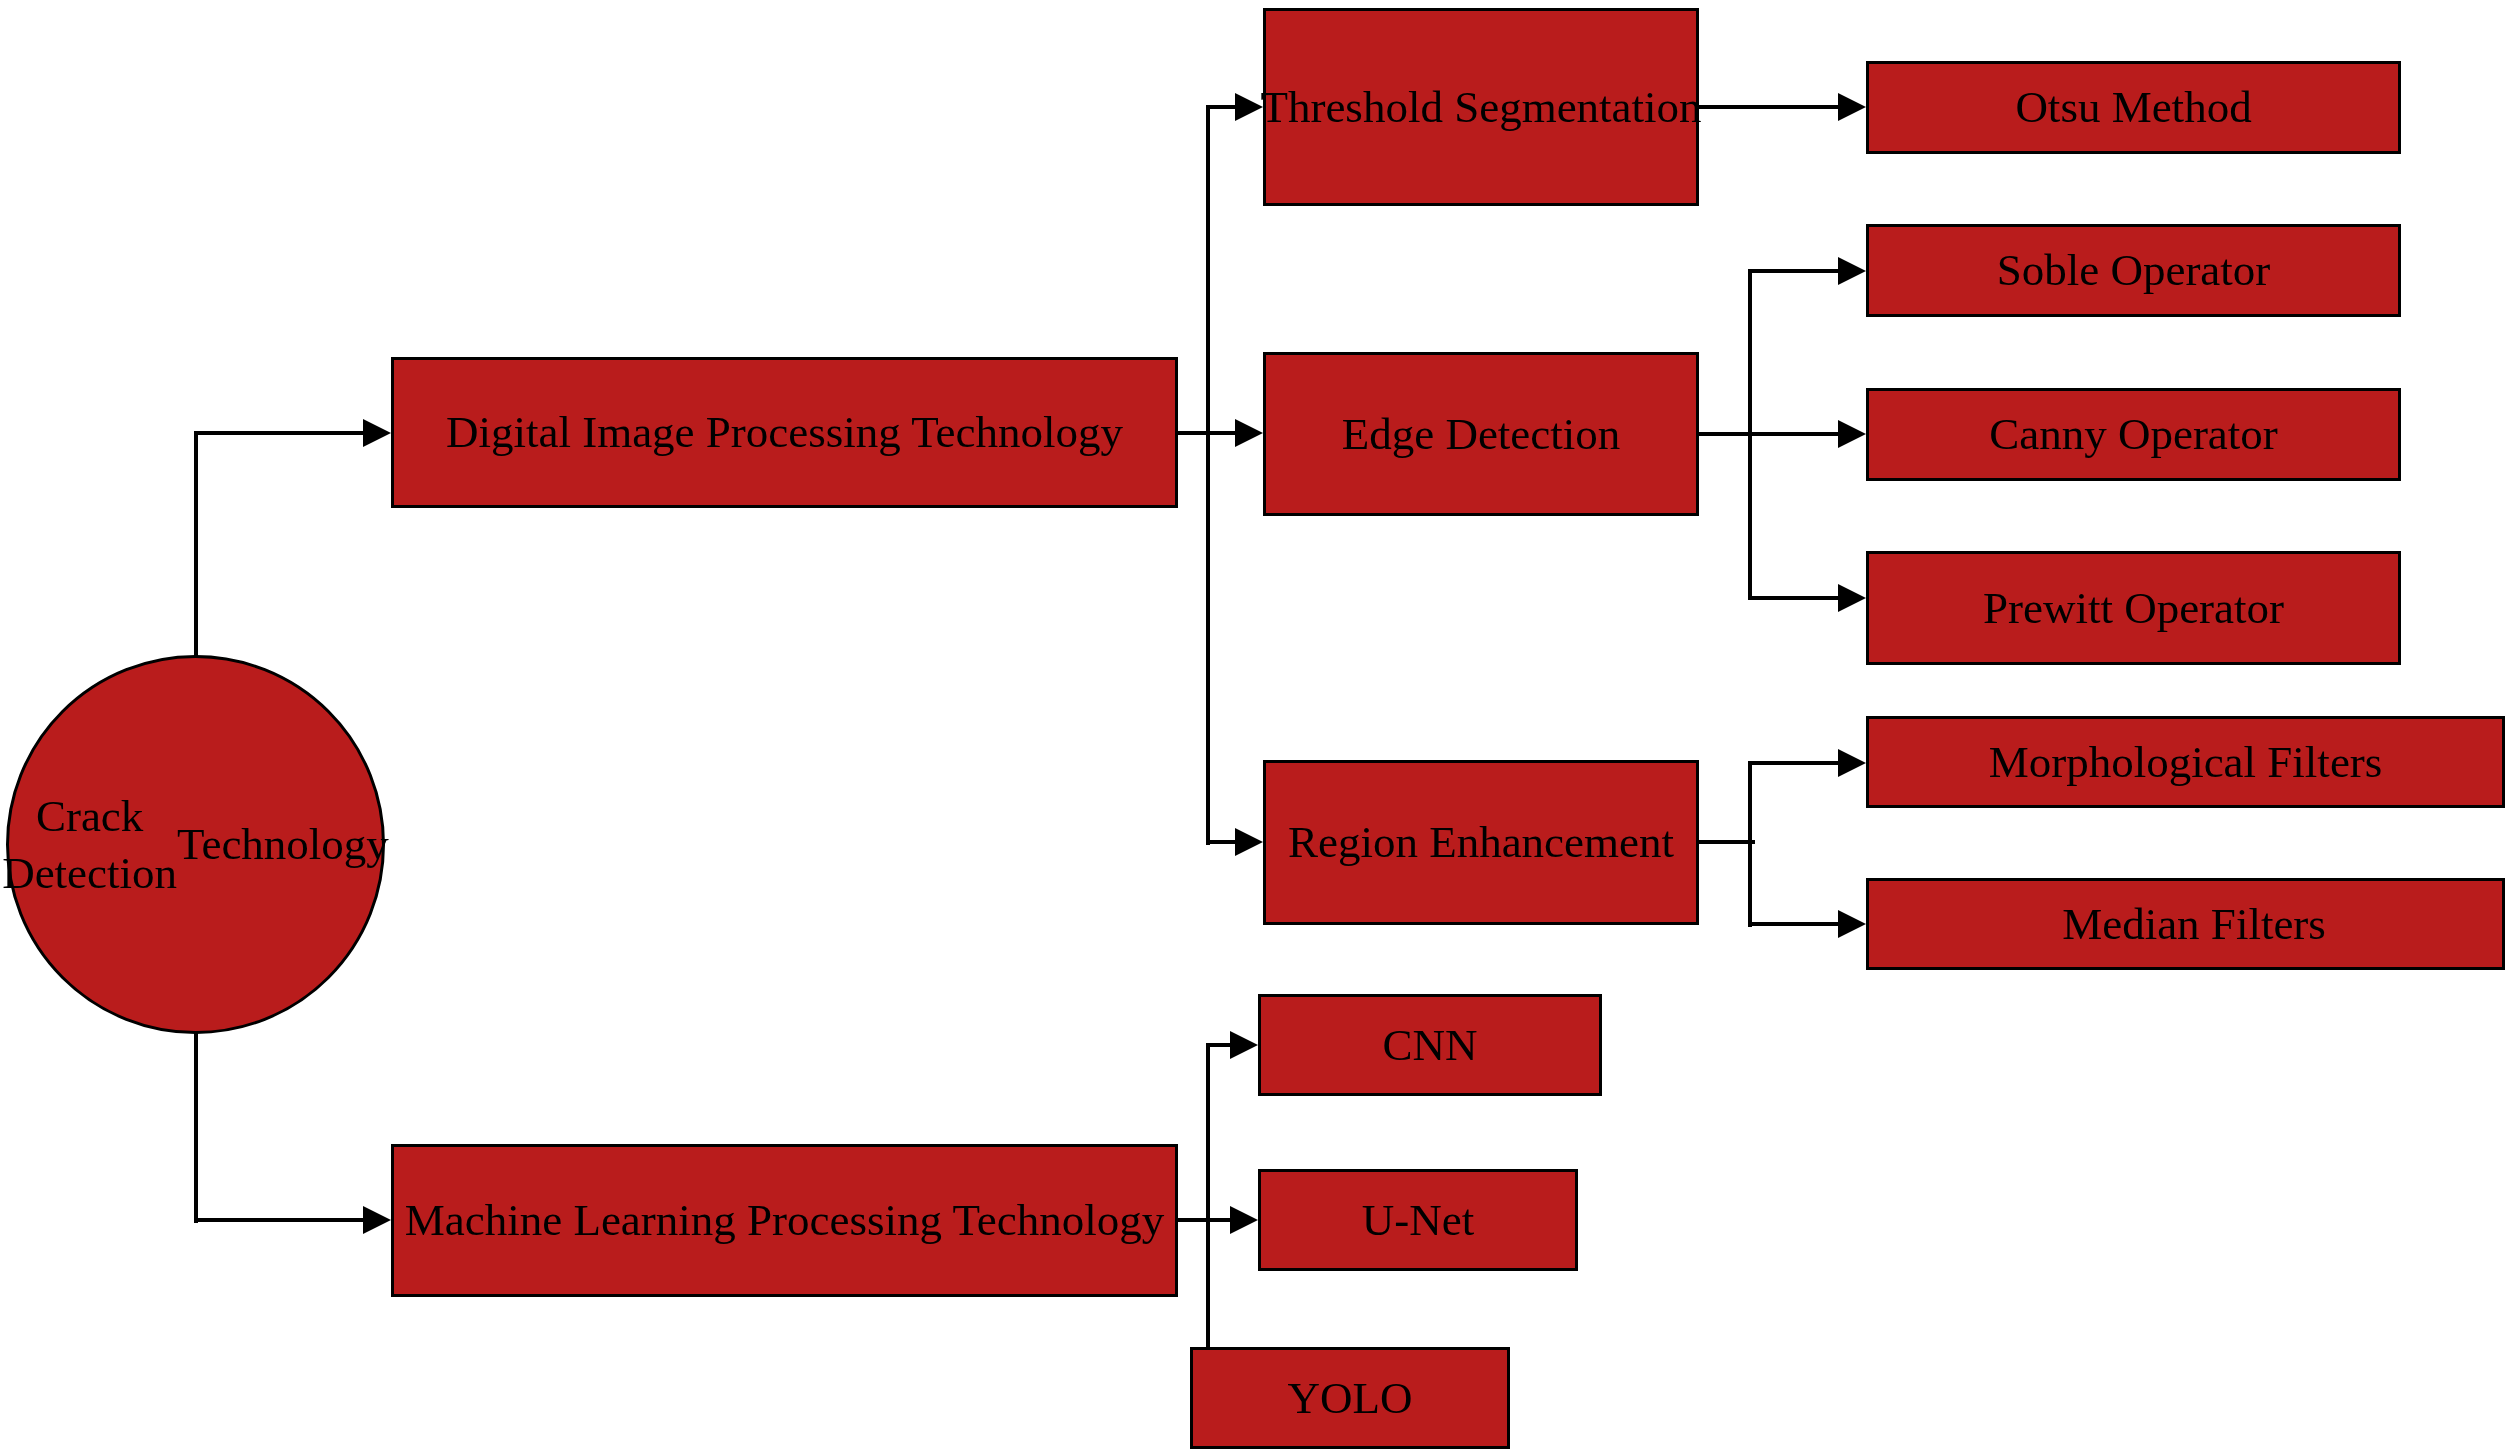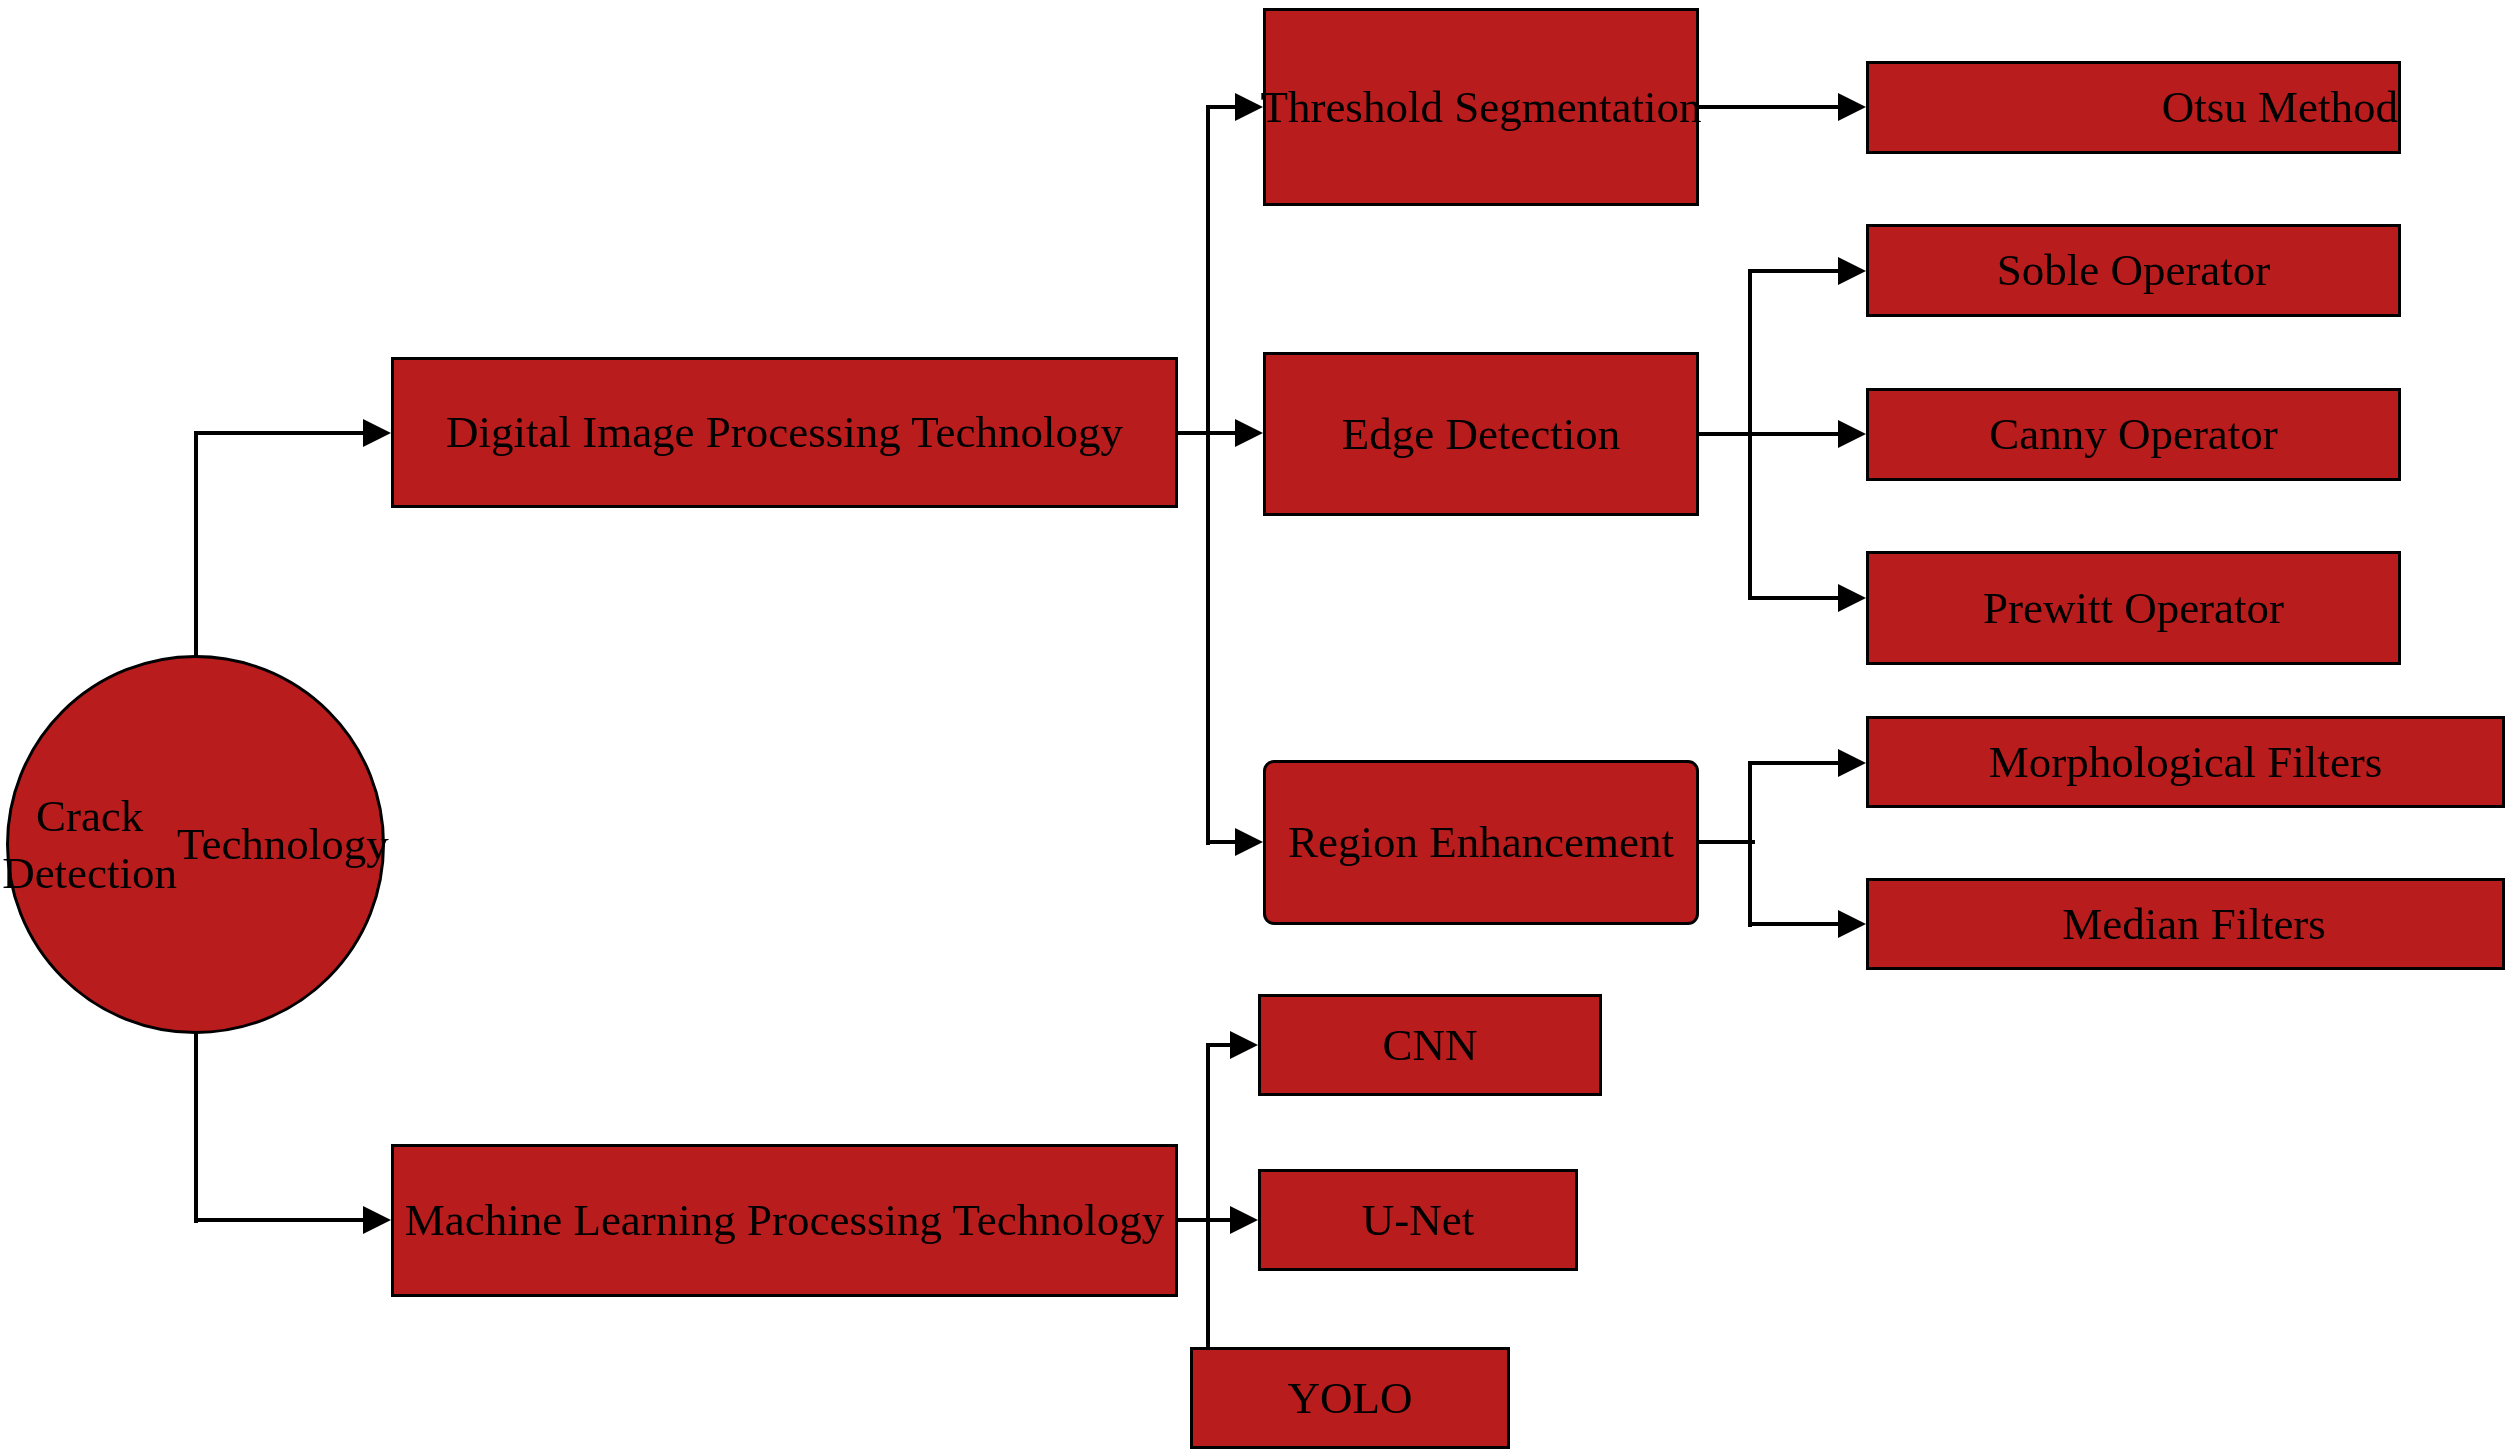--- a/index.html
+++ b/index.html
@@ -70,24 +70,24 @@
     </div>
   <div class="node" style="left: 391px; top: 1144px; width: 787px; height: 153px;">
       <span>Machine Learning Processing Technology</span>
     </div>
   <div class="node" style="left: 1263px; top: 8px; width: 436px; height: 198px;">
       <span>Threshold Segmentation</span>
     </div>
   <div class="node" style="left: 1263px; top: 352px; width: 436px; height: 164px;">
       <span>Edge Detection</span>
     </div>
-  <div class="node" style="left: 1263px; top: 760px; width: 436px; height: 165px; border-radius: 11px;">
+  <div class="node" style="left: 1263px; top: 760px; width: 436px; height: 165px;">
       <span>Region Enhancement</span>
     </div>
-  <div class="node" style="left: 1866px; top: 61px; width: 535px; height: 93px; justify-content: flex-end;">
+  <div class="node" style="left: 1866px; top: 61px; width: 535px; height: 93px;">
       <span>Otsu Method</span>
     </div>
   <div class="node" style="left: 1866px; top: 224px; width: 535px; height: 93px;">
       <span>Soble Operator</span>
     </div>
   <div class="node" style="left: 1866px; top: 388px; width: 535px; height: 93px;">
       <span>Canny Operator</span>
     </div>
   <div class="node" style="left: 1866px; top: 551px; width: 535px; height: 114px;">
       <span>Prewitt Operator</span>

